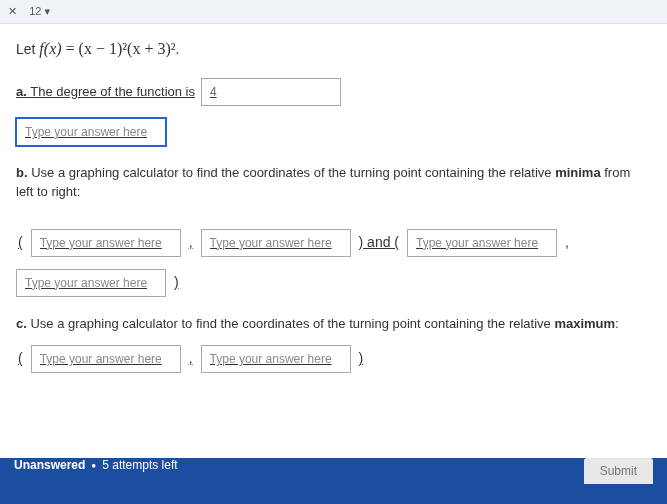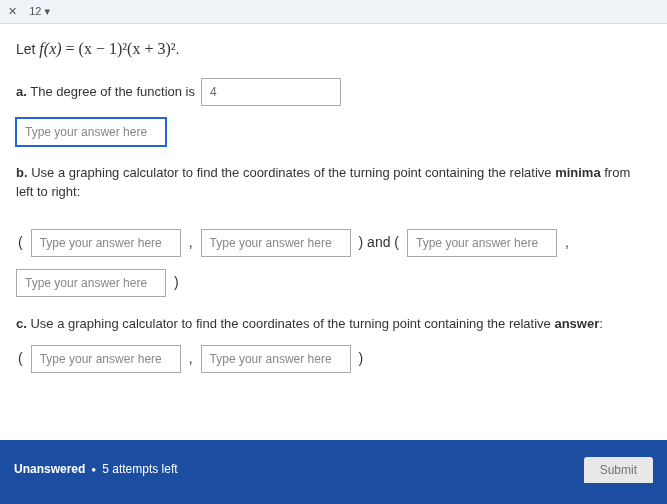--- a/index.html
+++ b/index.html
@@ -38,20 +38,21 @@
     }
     .math-var { font-style: italic; font-family: 'Times New Roman', serif; font-size: 16px;}
     .math { font-family: 'Times New Roman', serif; font-size: 16px; }
     .part { margin-bottom: 18px; }
     .inline-row {
       display: flex;
       align-items: center;
       flex-wrap: wrap;
       gap: 6px;
       margin-bottom: 12px;
+      text-decoration: underline;
     }
     .text-input {
       border: 1px solid #aaa;
       padding: 6px 8px;
       font-size: 12px;
       font-family: inherit;
       color: #666;
       background: #fff;
       min-width: 0;
     }
@@ -59,25 +60,25 @@
     .input-sm { width: 150px; }
     .input-xs { width: 150px; }
     .input-tiny { width: 140px; }
     .input-focused { border: 1px solid #2264d1; outline: 1px solid #2264d1; }
     .paren { font-size: 14px; padding: 0 2px; }
     .footer {
       position: absolute;
       bottom: 0;
       left: 0;
       right: 0;
-      height: 64px;
+      height: 46px;
       background: #1b4ea0;
       color: #fff;
       display: flex;
-      align-items: center;
+      align-items: flex-start;
       justify-content: space-between;
       padding: 0 14px 4px 14px;
       font-size: 12px;
     }
     .footer-left {
       display: flex;
       align-items: center;
       gap: 6px;
       font-weight: 600;
       padding-bottom: 2px;
@@ -131,21 +132,21 @@
       <span class="paren">,</span>
     </div>
     <div class="inline-row">
       <input class="text-input input-xs" placeholder="Type your answer here" style="">
       <span class="paren">)</span>
     </div>
   </div>
 
   <div class="part">
     <div style="margin-bottom:12px;">
-      <span><b>c.</b><span> Use a graphing calculator to find the coordinates of the turning point containing the relative </span><b>answer</b><span>:</span></span>
+      <span><b>c.</b><span> Use a graphing calculator to find the coordinates of the turning point containing the relative </span><b>maximum</b><span>:</span></span>
     </div>
     <div class="inline-row">
       <span class="paren">(</span>
       <input class="text-input input-xs" placeholder="Type your answer here" style="">
       <span class="paren">,</span>
       <input class="text-input input-xs" placeholder="Type your answer here" style="">
       <span class="paren">)</span>
     </div>
   </div>
 

